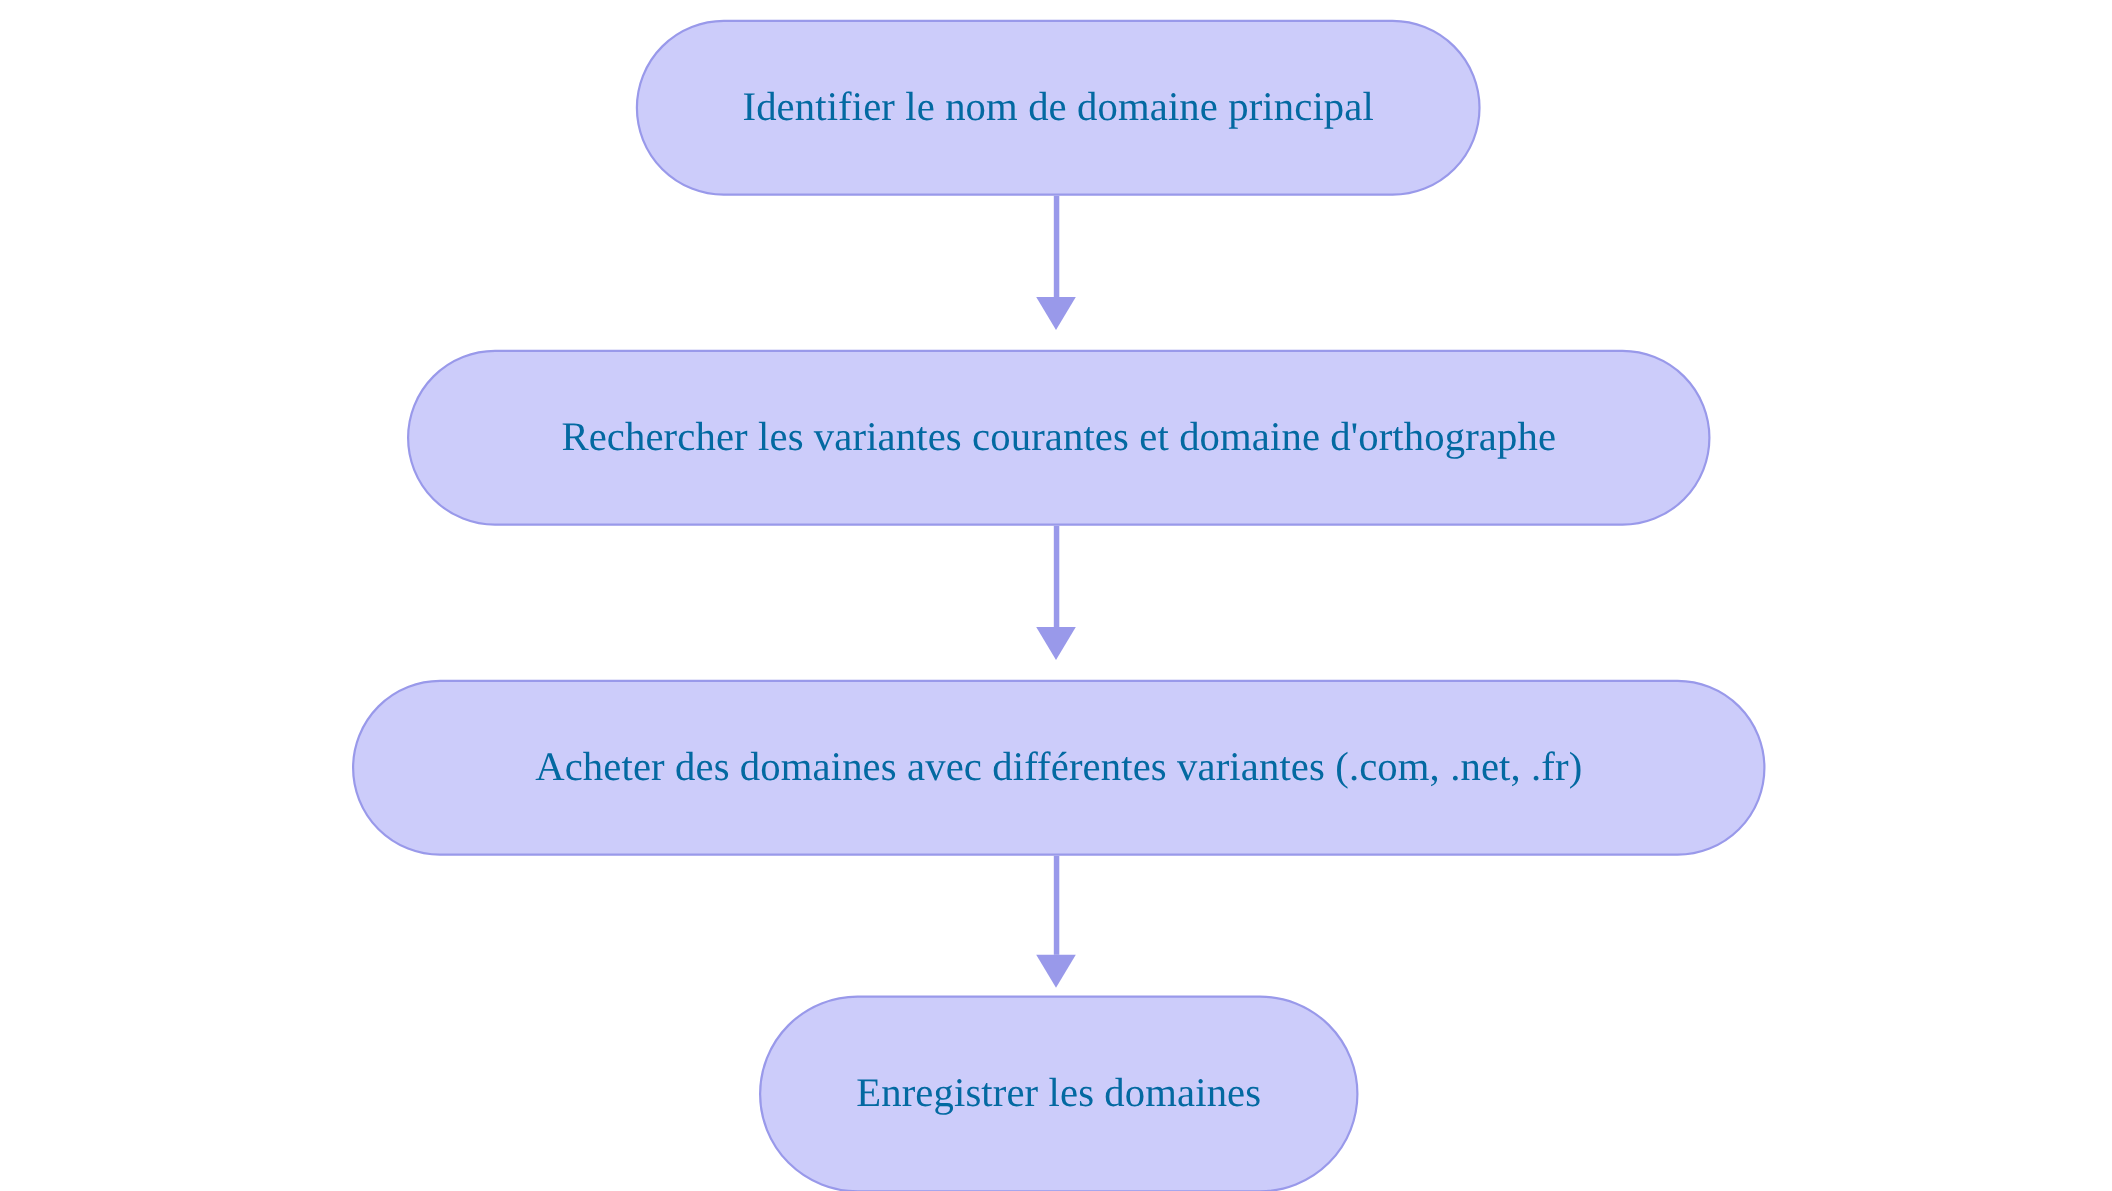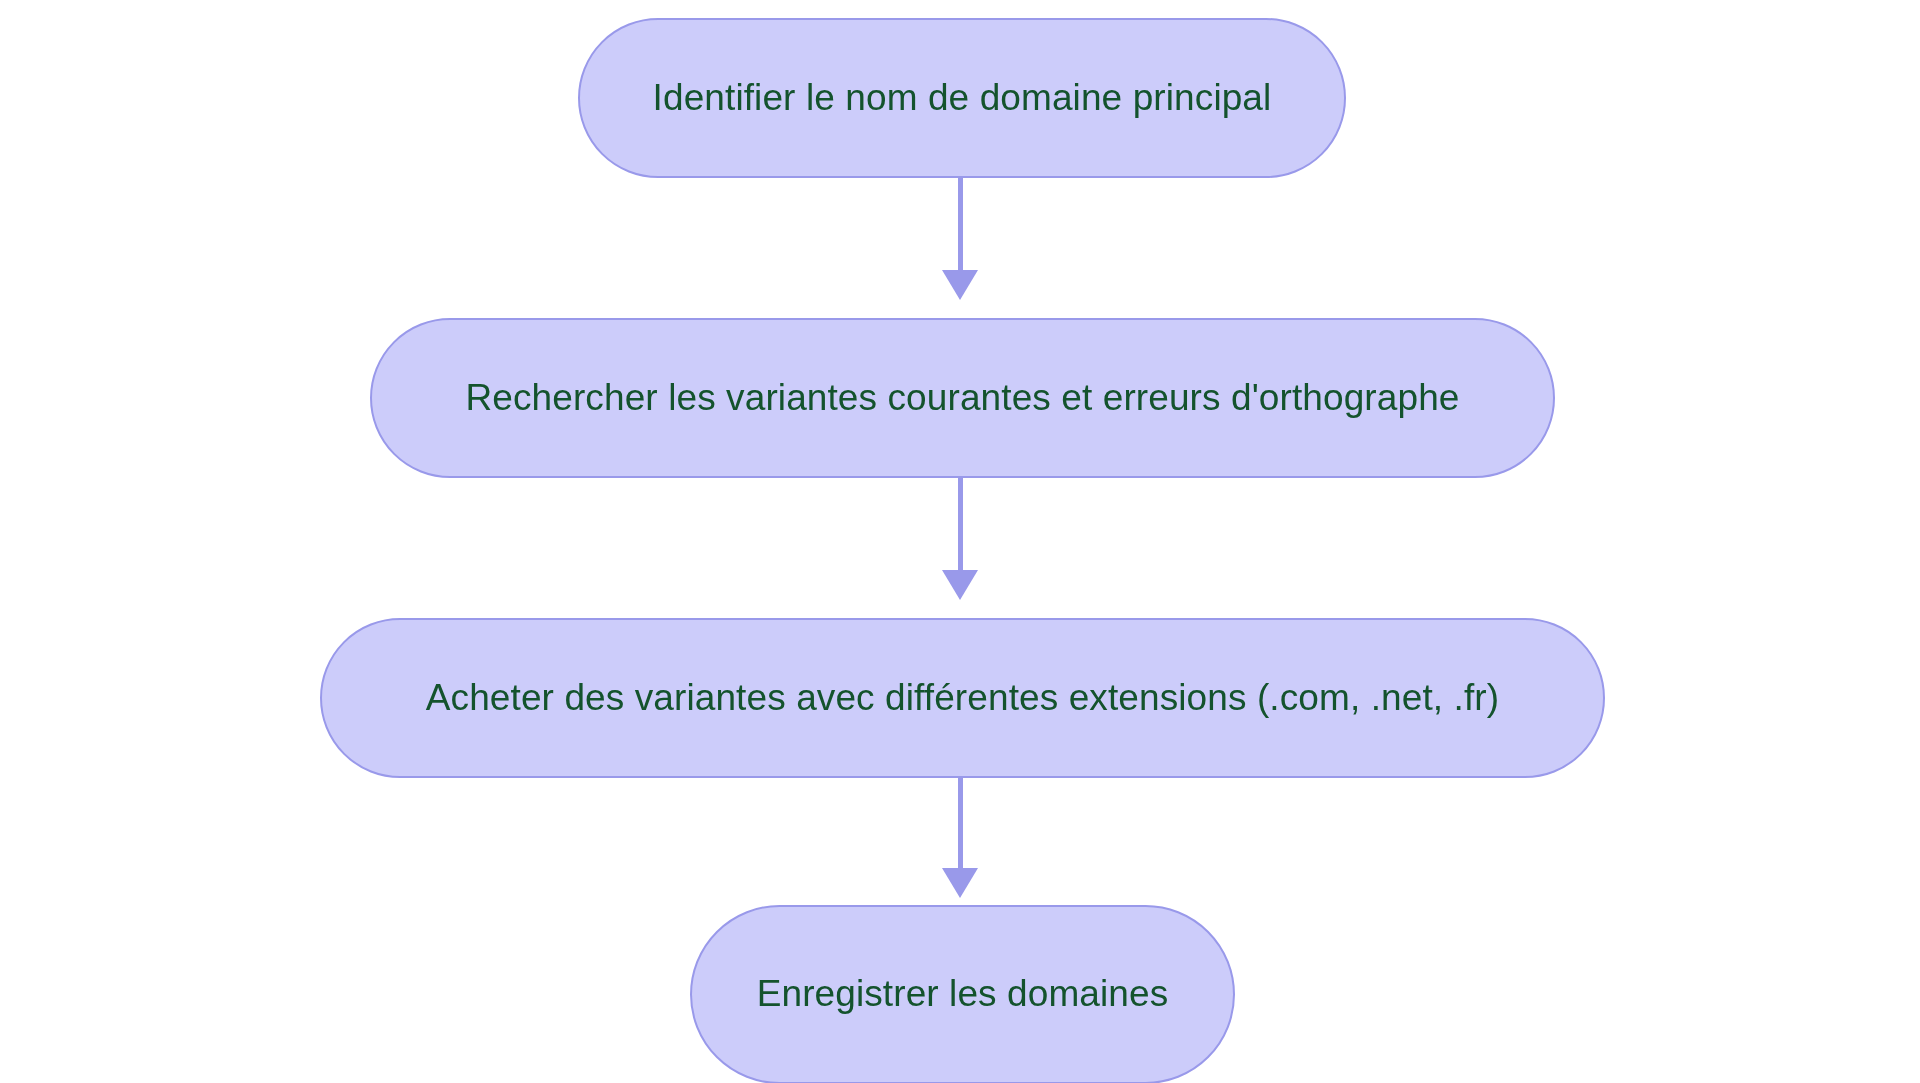--- a/index.html
+++ b/index.html
@@ -25,27 +25,27 @@
     box-sizing: border-box;
     display: flex;
     align-items: center;
     justify-content: center;
     background: #ccccfa;
     border: 2px solid #9999ea;
     border-radius: 999px;
     text-align: center;
   }
   .node-label {
-    color: #14532d;
+    color: #0369a1;
     font-size: 37px;
     font-weight: 400;
     letter-spacing: 0.1px;
     line-height: 1.15;
     white-space: nowrap;
-    font-family: Liberation Sans, sans-serif;
+    font-family: Liberation Serif, serif;
   }
   .edge {
     position: absolute;
     pointer-events: none;
   }
   .edge-line {
     position: absolute;
     left: 50%;
     top: 0;
     width: 5px;
@@ -86,30 +86,30 @@
   <div class="node" id="node-1">
     <span class="node-label">Identifier le nom de domaine principal</span>
   </div>
 
   <div class="edge" id="edge-1">
     <div class="edge-line"></div>
     <div class="edge-arrowhead"></div>
   </div>
 
   <div class="node" id="node-2">
-    <span class="node-label">Rechercher les variantes courantes et erreurs d'orthographe</span>
+    <span class="node-label">Rechercher les variantes courantes et domaine d'orthographe</span>
   </div>
 
   <div class="edge" id="edge-2">
     <div class="edge-line"></div>
     <div class="edge-arrowhead"></div>
   </div>
 
   <div class="node" id="node-3">
-    <span class="node-label">Acheter des variantes avec différentes extensions (.com, .net, .fr)</span>
+    <span class="node-label">Acheter des domaines avec différentes variantes (.com, .net, .fr)</span>
   </div>
 
   <div class="edge" id="edge-3">
     <div class="edge-line"></div>
     <div class="edge-arrowhead"></div>
   </div>
 
   <div class="node" id="node-4">
     <span class="node-label">Enregistrer les domaines</span>
   </div>

